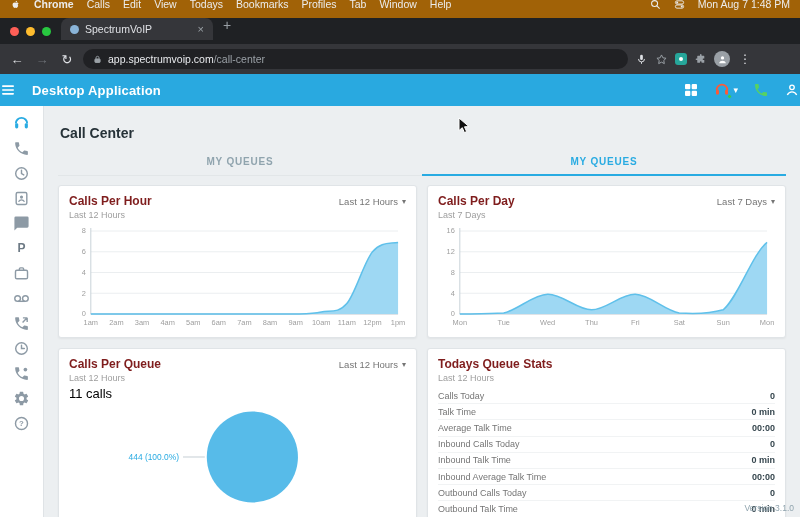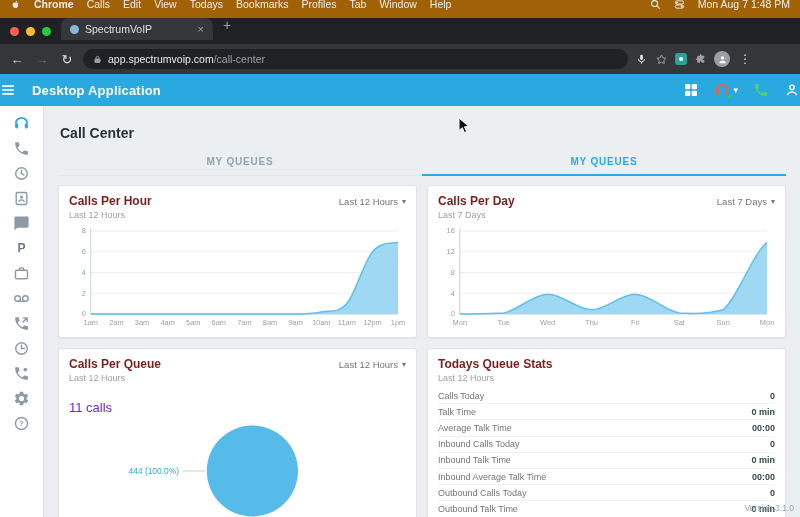--- a/index.html
+++ b/index.html
@@ -76,21 +76,21 @@
   .tabbtn.active { color:#29abe2; border-bottom-color:#29abe2; }
 
   .grid { display:grid; grid-template-columns:1fr 1fr; gap:10px; margin-top:9px; align-items:start; }
   .card { background:#fff; border:1px solid #e0e4e7; border-radius:3px; padding:8px 10px;
           box-shadow:0 1px 2px rgba(0,0,0,.05); }
   .card-head { display:flex; justify-content:space-between; align-items:flex-start; }
   .card-title { font-size:12px; font-weight:bold; color:#7f1d1d; }
   .card-sub { font-size:9px; color:#9e9e9e; margin-top:2px; }
   .dropdown { font-size:9.5px; color:#757575; display:flex; align-items:center; gap:4px; margin-top:2px; }
   .dropdown .caret { font-size:8px; color:#757575; }
-  .calls-count { font-size:13px; color:#6d28d9; margin-top:17px; }
+  .calls-count { font-size:13px; color:#000000; margin-top:3px; }
 
   svg.chart { width:100%; height:106px; display:block; margin-top:3px; }
   svg.chart text { font-family:"Liberation Sans", sans-serif; font-size:7.5px; fill:#9e9e9e; }
   svg.pie { width:100%; height:112px; display:block; }
   svg.pie text { font-family:"Liberation Sans", sans-serif; }
 
   .stats { margin-top:5px; }
   .stat-row { display:flex; justify-content:space-between; align-items:center; font-size:9px;
               padding:2.6px 0; border-bottom:1px solid #f1f3f4; }
   .stat-row:last-child { border-bottom:none; }

